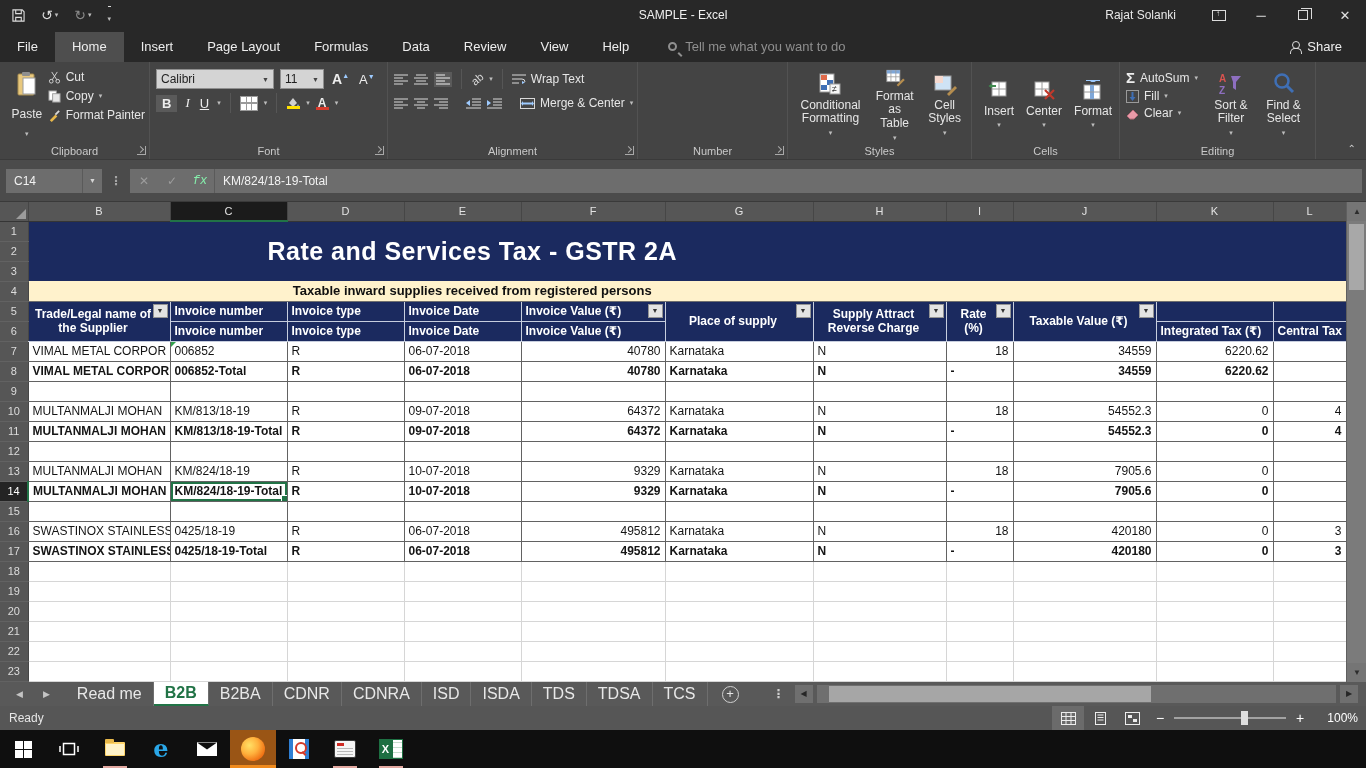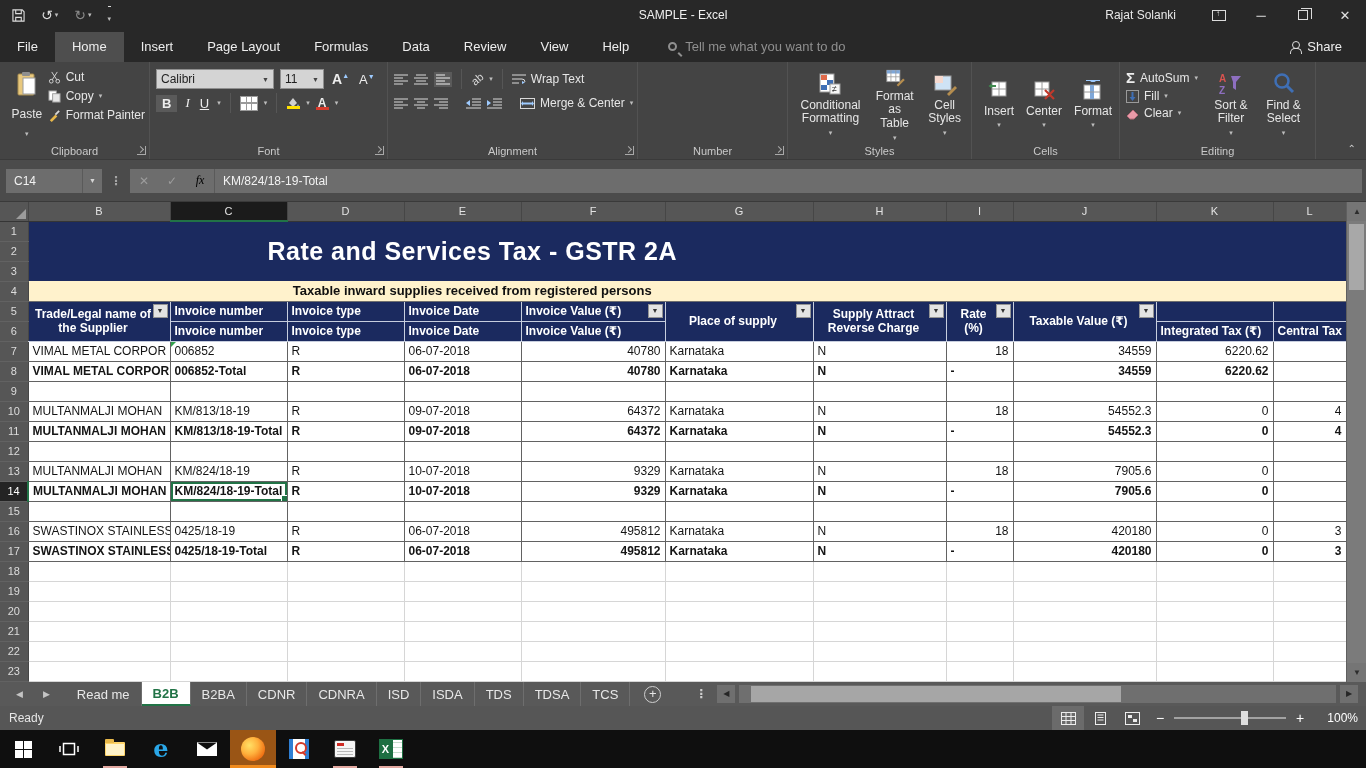--- a/index.html
+++ b/index.html
@@ -62,21 +62,21 @@
     linear-gradient(to bottom,transparent 42%,#9a9a9a 42%,#9a9a9a 52%,transparent 52%)}
   .collapse-chev{position:absolute;right:10px;bottom:5px;color:#c9c9c9;font-size:10px}
 
   
   #fbar{position:absolute;top:160px;left:0;width:1366px;height:42px;background:#4b4b4b;display:flex;align-items:center;border-bottom:1px solid #3a3a3a}
   .namebox{width:96px;height:24px;background:#6d6d6d;color:#f2f2f2;font-size:12px;display:flex;align-items:center;padding:0 0 0 8px;margin-left:6px}
   .nb-arr{margin-left:auto;font-size:7px;color:#d6d6d6;border-left:1px solid #5a5a5a;height:24px;display:flex;align-items:center;padding:0 6px}
   .fdots{color:#a5a5a5;margin:0 8px;font-size:12px;font-weight:bold;letter-spacing:0;line-height:1}
   .fx-strip{flex:1;height:24px;background:#6d6d6d;display:flex;align-items:center;margin-right:4px;color:#f2f2f2}
   .fxbtn{width:28px;text-align:center;color:#9c9c9c;font-size:12px}
-  .fxfx{font-style:italic;font-family:Liberation Serif, serif;color:#000000}
+  .fxfx{font-style:italic;font-family:Liberation Mono, monospace;color:#86efac}
   .fx-div{width:1px;height:24px;background:#5a5a5a;margin-right:8px}
   .formula-text{font-size:12px;color:#f2f2f2}
 
   
   #grid{position:absolute;top:202px;left:0}
   table{border-collapse:collapse;table-layout:fixed;width:1346px;font-size:12px}
   .colhead th{height:19px;background:#565656;color:#e3e3e3;font-size:11px;font-weight:normal;border-right:1px solid #464646;border-bottom:1px solid #353535}
   .colhead th.sel-col{background:#1b1b1b;border-bottom:2px solid #217346}
   th.corner{position:relative;background:#565656}
   th.corner::after{content:"";position:absolute;right:2px;bottom:2px;border-left:10px solid transparent;border-bottom:10px solid #9c9c9c}
@@ -100,21 +100,21 @@
 
   
   #vscroll{position:absolute;top:202px;right:0;width:20px;height:480px;background:#7b7b7b;border-left:1px solid #5f5f5f}
   .vs-btn{width:20px;height:19px;display:flex;align-items:center;justify-content:center;color:#2c2c2c;font-size:8px;background:#757575}
   .vs-thumb{position:absolute;left:2px;right:2px;top:22px;height:66px;background:#a8a8a8}
   .vs-down{position:absolute;bottom:0}
 
   
   #sheetbar{position:absolute;top:682px;left:0;width:1366px;height:24px;background:#595959;display:flex;align-items:stretch;color:#e8e8e8}
   .tab-nav{display:flex;align-items:center;gap:20px;padding:0 16px 0 16px;color:#c4c4c4;font-size:9px}
-  .stab{padding:0 11px;font-size:13px;display:flex;align-items:center;border-right:1px solid #6e6e6e;cursor:default}
+  .stab{padding:0 11px;font-size:16px;display:flex;align-items:center;border-right:1px solid #6e6e6e;cursor:default}
   .stab.active{background:#fff;color:#217346;font-weight:bold;border-bottom:2px solid #217346}
   .newsheet{width:17px;height:17px;border:1px solid #d0d0d0;border-radius:50%;align-self:center;margin-left:14px;color:#e6e6e6;font-size:13px;line-height:14px;text-align:center}
   .hs-dots{margin-left:34px;color:#cfcfcf;align-self:center;font-size:12px;font-weight:bold}
   .hs-btn{width:18px;height:18px;background:#6f6f6f;align-self:center;margin-left:10px;color:#262626;font-size:8px;text-align:center;line-height:18px}
   .hs-track{flex:1;height:18px;background:#6f6f6f;align-self:center;margin:0 4px;position:relative}
   .hs-thumb{position:absolute;left:12px;top:1px;bottom:1px;width:62%;background:#a6a6a6}
   .hs-right{margin-right:8px;margin-left:0}
 
   
   #statusbar{position:absolute;top:706px;left:0;width:1366px;height:24px;background:#565656;display:flex;align-items:center;color:#e6e6e6;font-size:12px;padding-left:9px}

